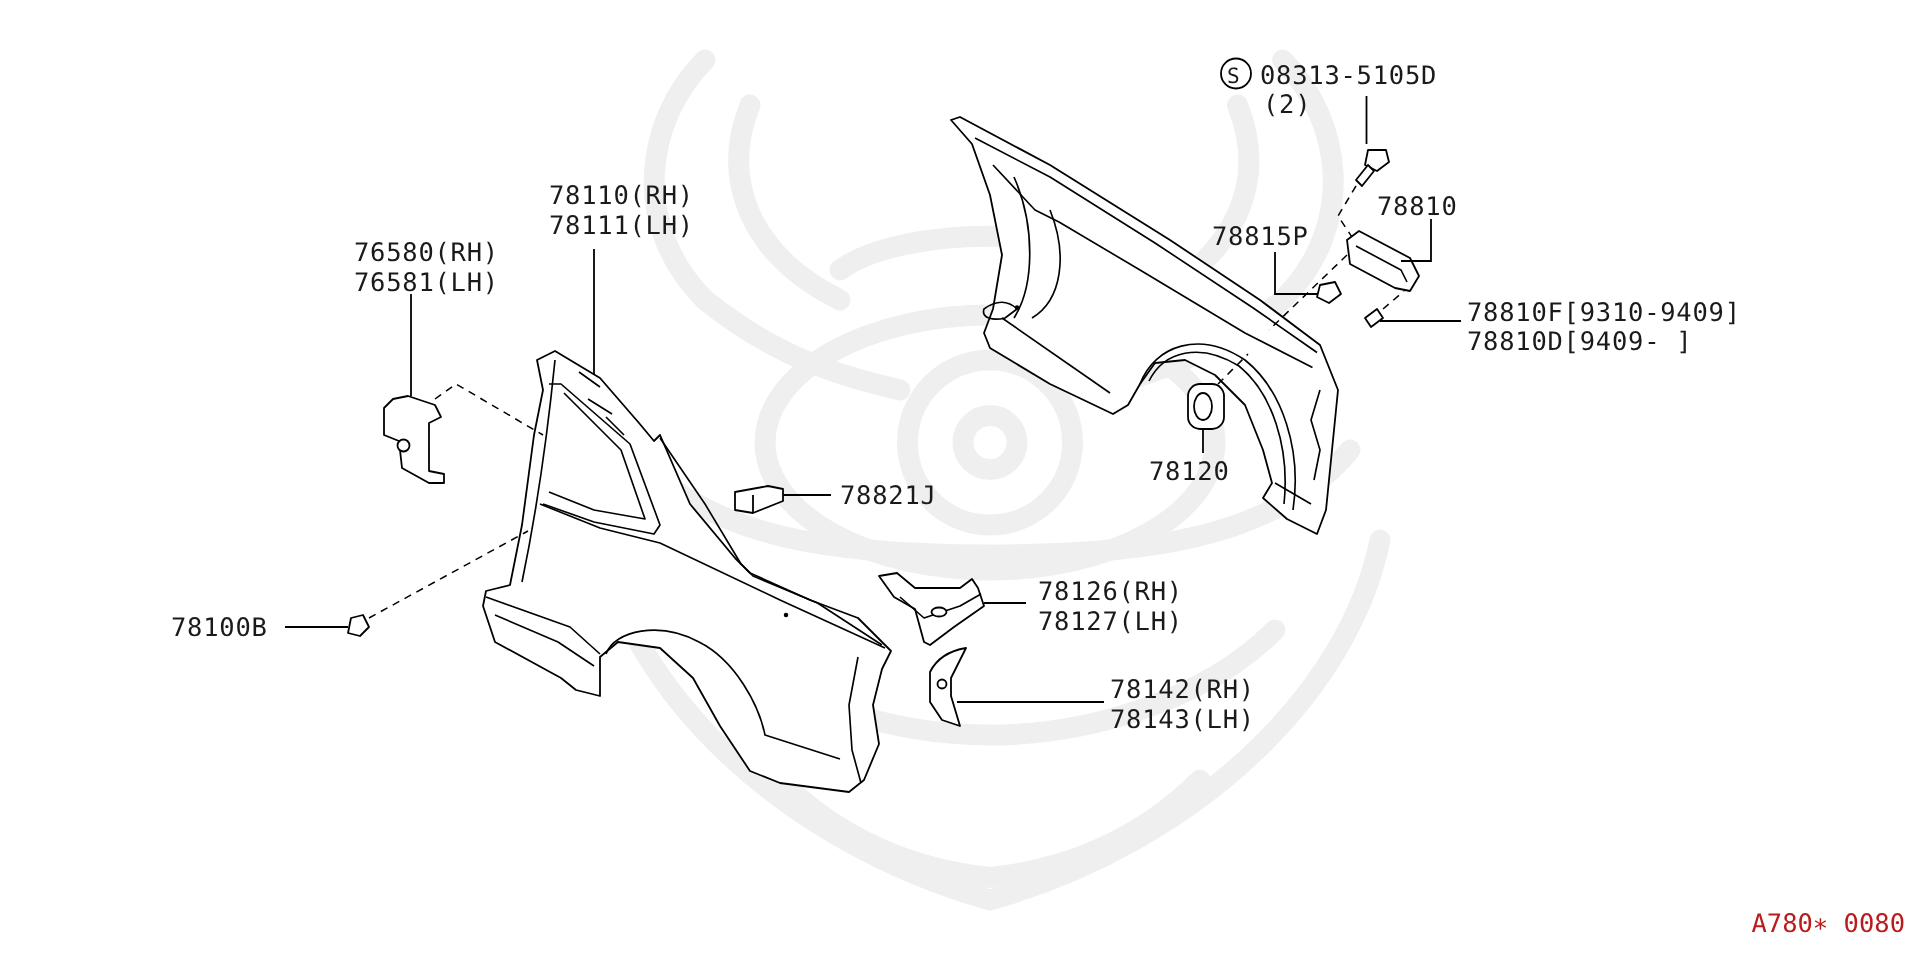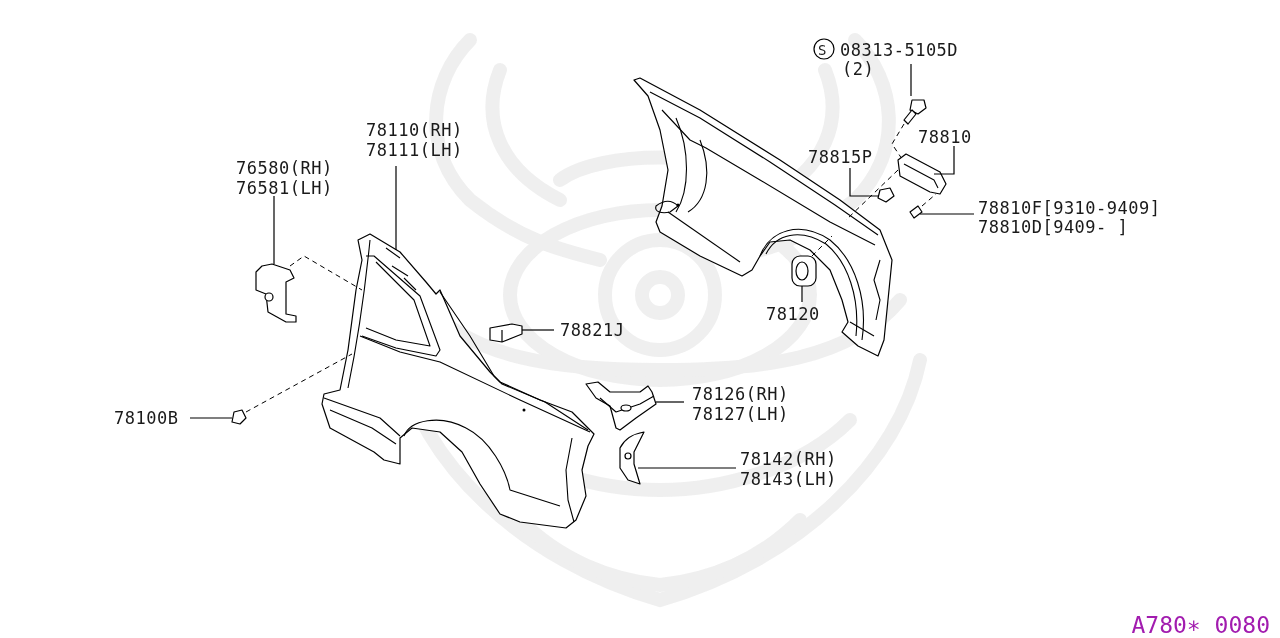--- a/index.html
+++ b/index.html
@@ -4,21 +4,21 @@
 <style>
   html, body { margin: 0; padding: 0; background: #ffffff; }
   body { width: 1280px; height: 638px; overflow: hidden; position: relative; font-family: "DejaVu Sans Mono", monospace; }
   #stage { position: absolute; left: 0; top: 0; width: 1280px; height: 638px; }
   .lbl { font-family: "DejaVu Sans Mono", "Liberation Mono", monospace; font-size: 17px; fill: #1a1a1a; letter-spacing: 0.5px; }
   .ln { stroke: #000; stroke-width: 1.2; fill: none; }
   .dash { stroke: #000; stroke-width: 1; fill: none; stroke-dasharray: 5 4; }
   .part { stroke: #000; stroke-width: 1.2; fill: #fff; stroke-linejoin: round; }
   .part-nf { stroke: #000; stroke-width: 1.1; fill: none; stroke-linejoin: round; }
   .wm { stroke: #eeeeee; stroke-width: 14; fill: none; stroke-linecap: round; }
-  .code { position: absolute; right: 10px; bottom: 0px; font-family: "DejaVu Sans Mono", monospace; font-size: 23px; color: #a21caf; }
+  .code { position: absolute; right: 10px; bottom: 12px; font-family: "DejaVu Sans Mono", monospace; font-size: 17px; color: #b91c1c; }
 </style>
 </head>
 <body>
 
 <svg id="stage" viewBox="0 0 1280 638" xmlns="http://www.w3.org/2000/svg">
 
   <g opacity="0.9">
     <path class="wm" d="M470 40 C430 80 420 150 470 200 C520 240 560 250 600 260"></path>
     <path class="wm" d="M855 40 C895 80 905 150 855 200 C805 240 765 250 725 260"></path>
     <path class="wm" d="M500 70 C480 120 500 170 560 200"></path>

